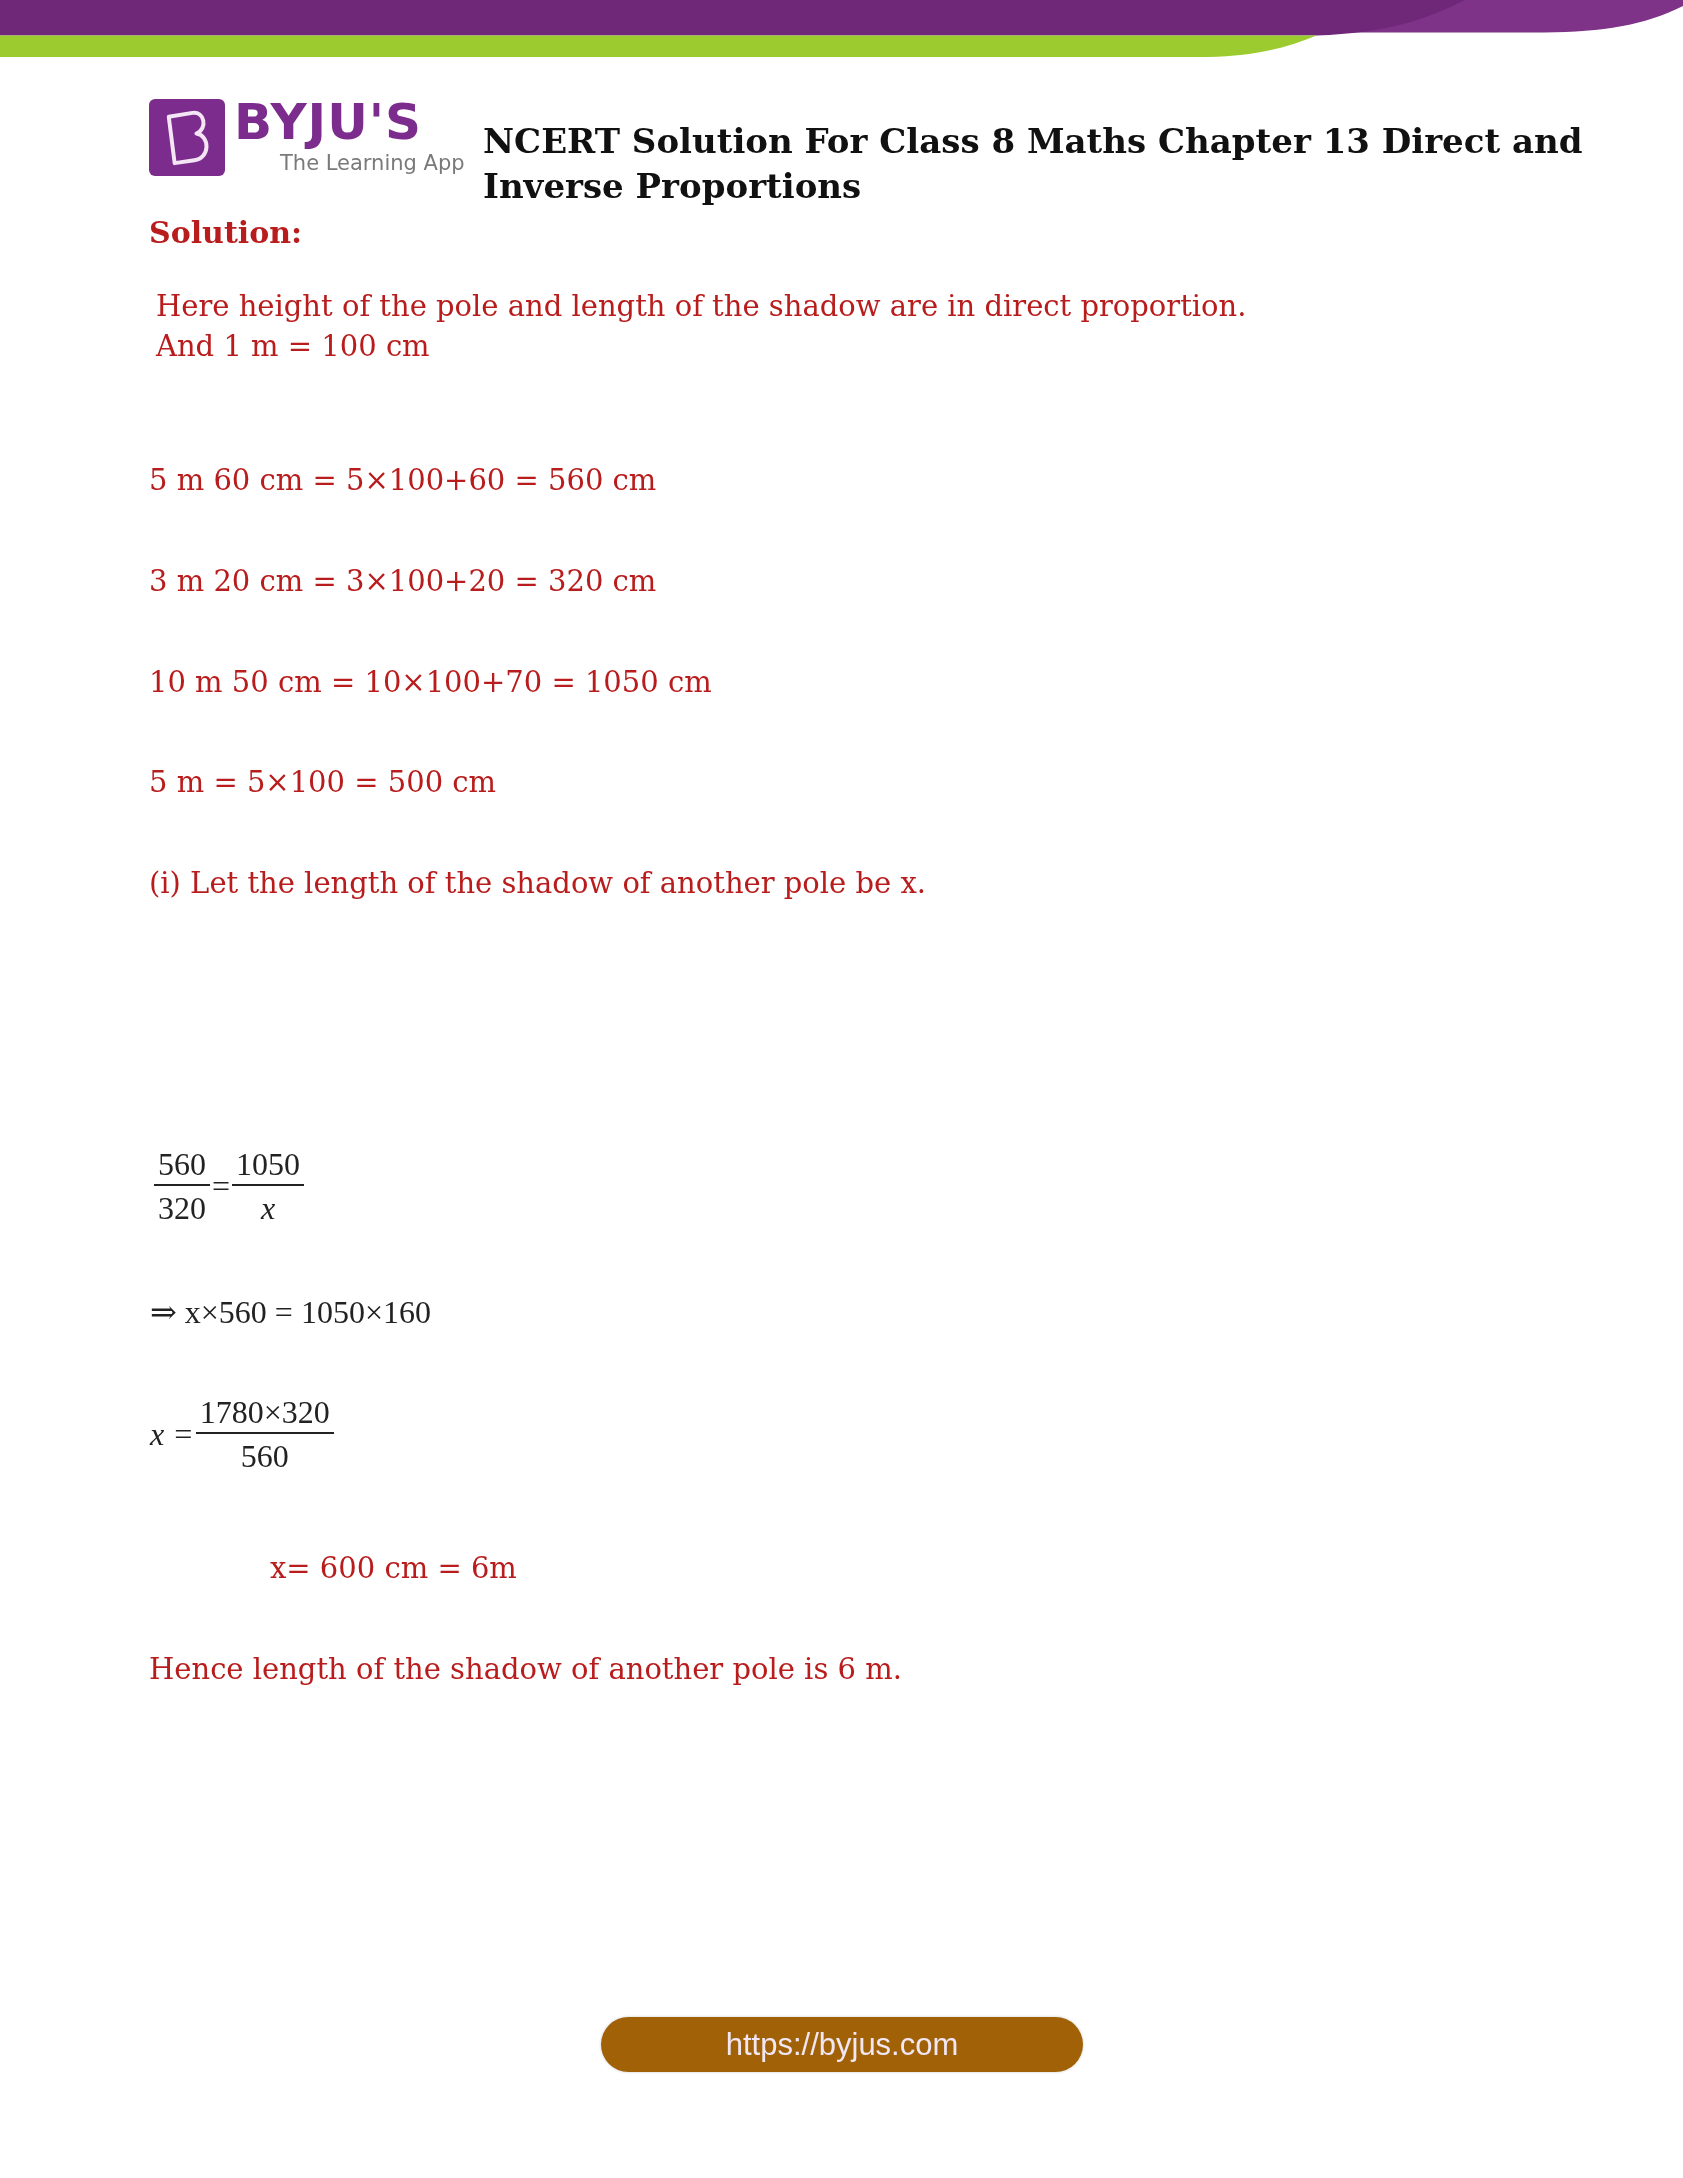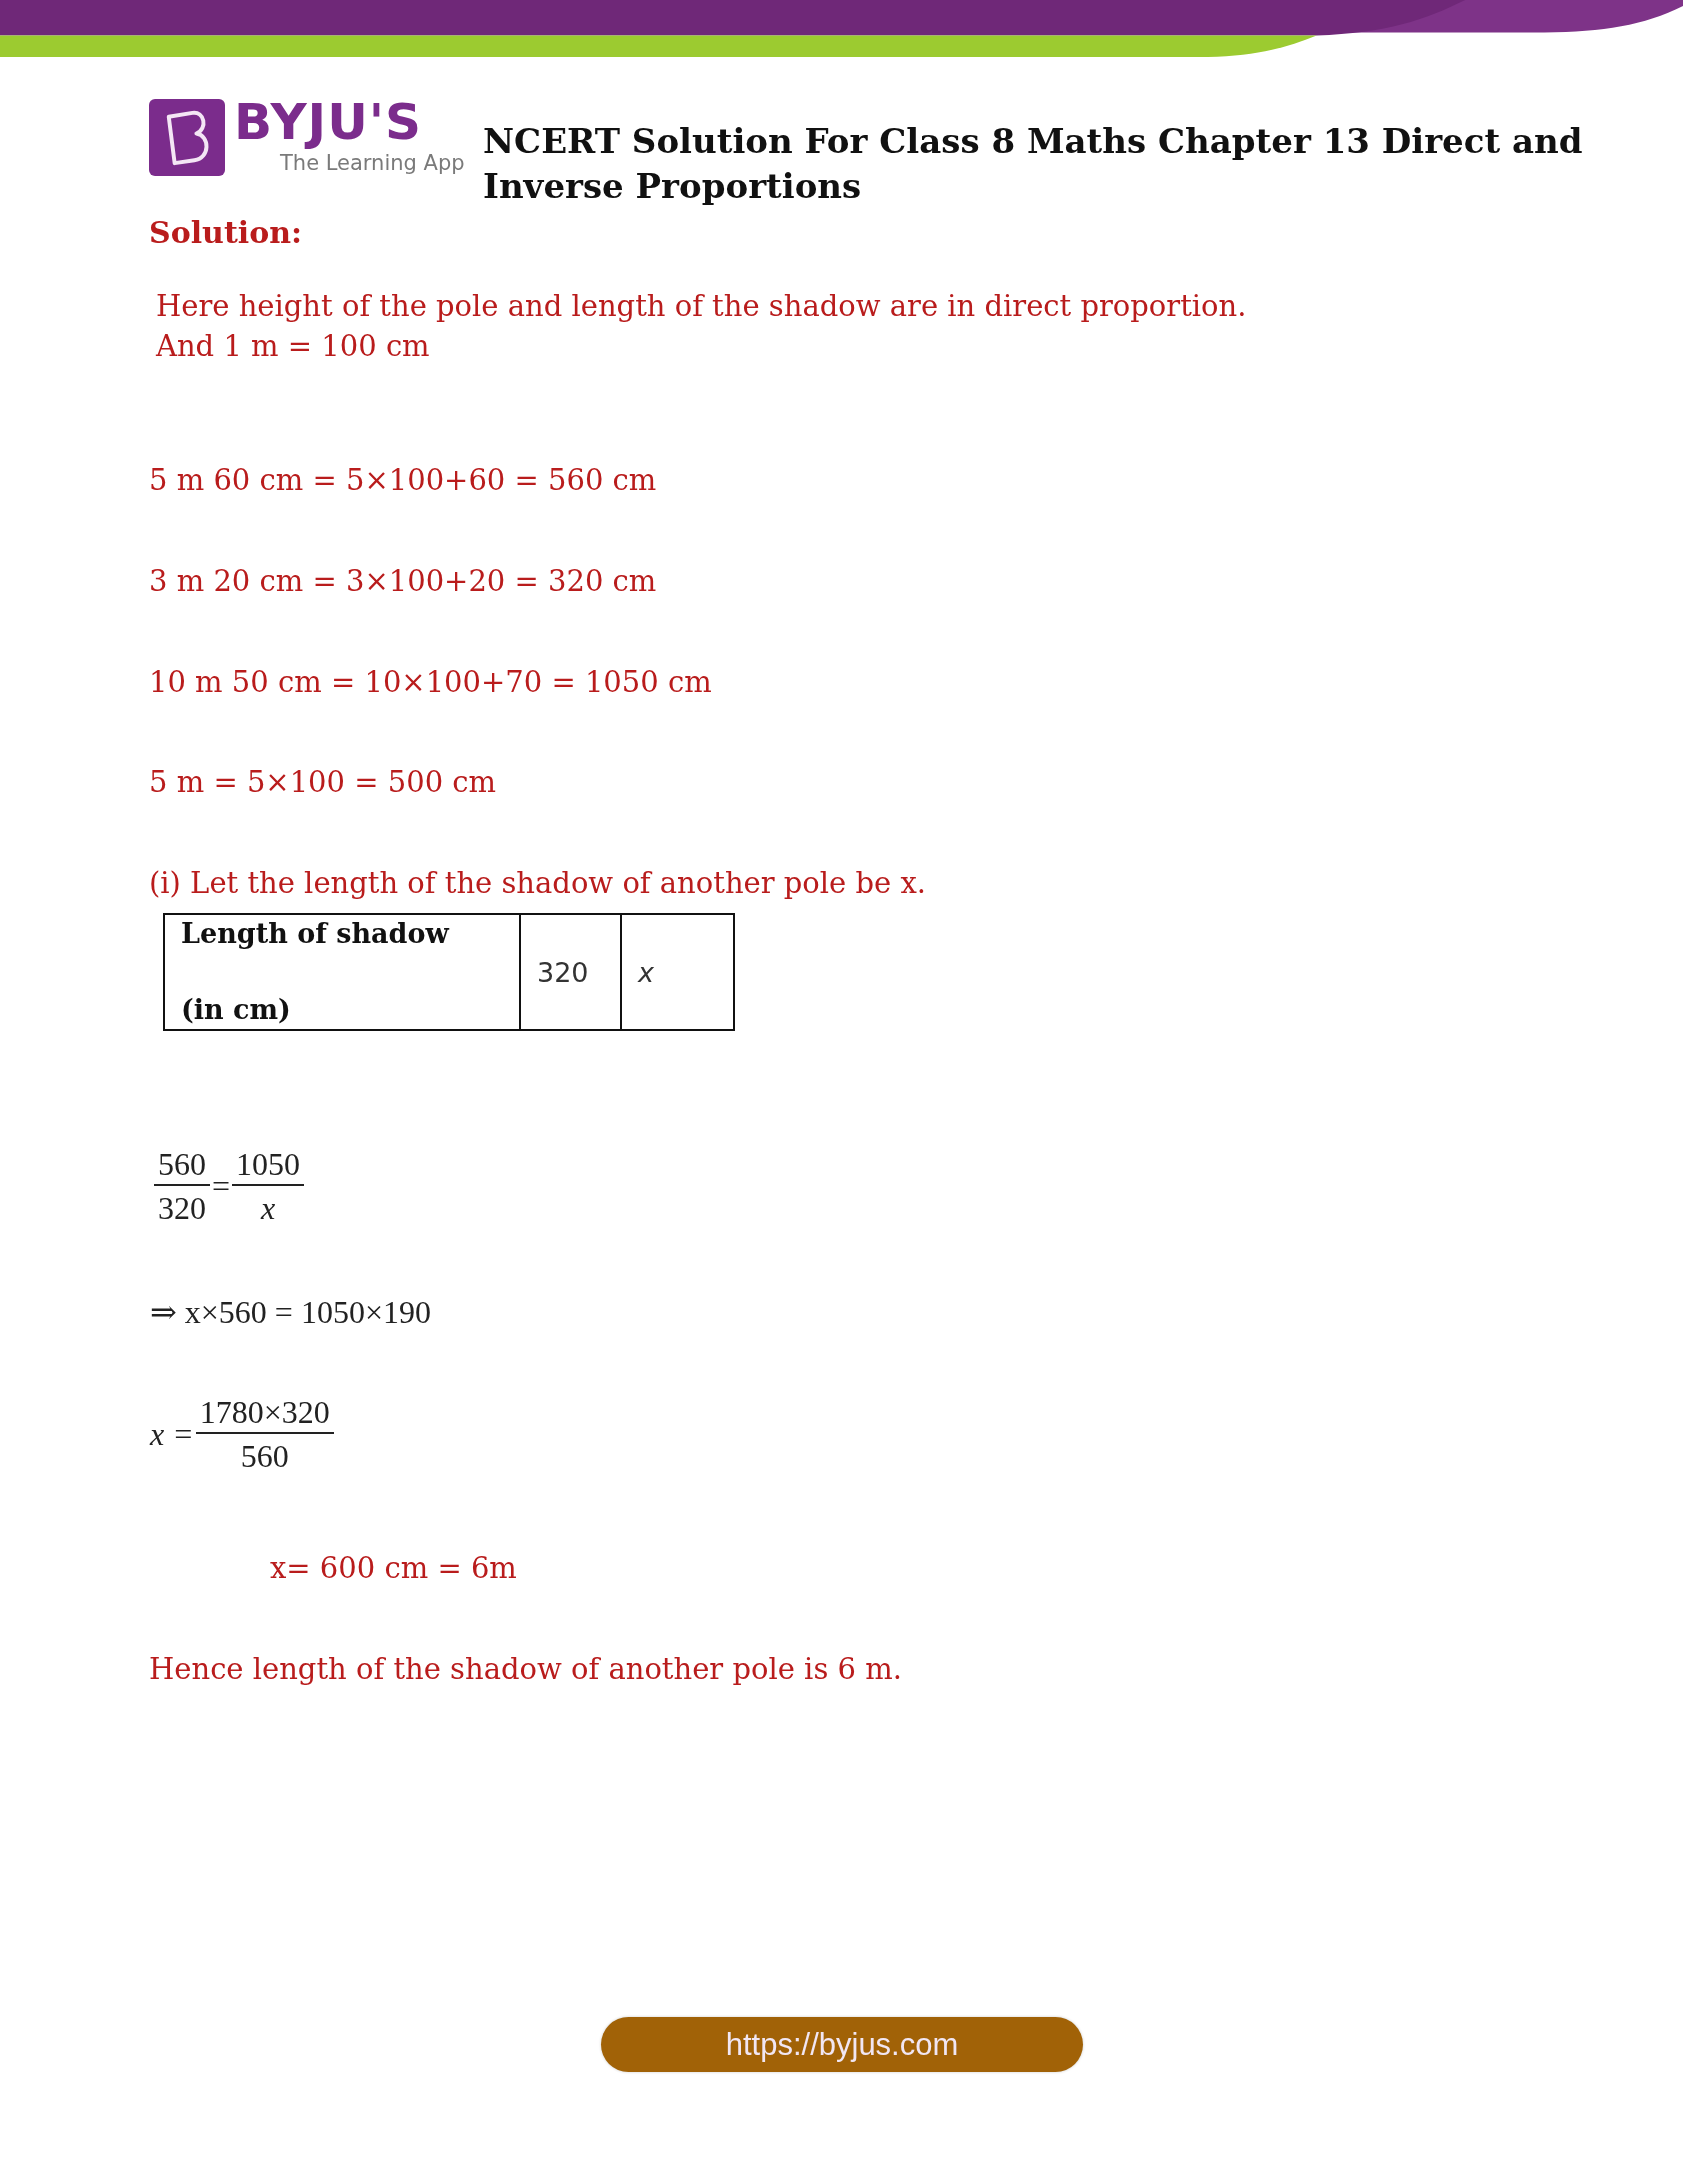--- a/index.html
+++ b/index.html
@@ -76,45 +76,36 @@
 
 <div class="abs txt" style="left:149px; top:461px;">5 m 60 cm = 5×100+60 = 560 cm</div>
 <div class="abs txt" style="left:149px; top:562px;">3 m 20 cm = 3×100+20 = 320 cm</div>
 <div class="abs txt" style="left:149px; top:663px;">10 m 50 cm = 10×100+70 = 1050 cm</div>
 <div class="abs txt" style="left:149px; top:763px;">5 m = 5×100 = 500 cm</div>
 
 <div class="abs txt" style="left:149px; top:864px;">(i) Let the length of the shadow of another pole be  x.</div>
 
 <table class="tbl">
   <tbody>
-  <tr class="r2">
-    <td class="lab">
-      <div>Length of shadow</div>
-      <div style="height:38px;"></div>
-      <div>(in cm)</div>
-    </td>
-    <td class="num c1">320</td>
-    <td class="num c2 ital">x</td>
-  </tr>
 </tbody>
   </table>
 
 <div class="abs math" style="left:156px; top:1146px;">
   <span class="frac">
     <span class="n">560</span>
     <span class="d">320</span>
   </span><span class="op">=</span><span class="frac">
     <span class="n">1050</span>
     <span class="d ital">x</span>
   </span>
 </div>
 
 <div class="abs math" style="left:150px; top:1293px;">
   <span>⇒</span>
-  <span>x×560 = 1050×190</span>
+  <span>x×560 = 1050×160</span>
 </div>
 
 <div class="abs math" style="left:150px; top:1394px;">
   <span class="op ital" style="margin-left:0;">x =</span><span class="frac">
     <span class="n">1780×320</span>
     <span class="d">560</span>
   </span>
 </div>
 
 <div class="abs txt" style="left:270px; top:1549px;">x= 600 cm  = 6m</div>

